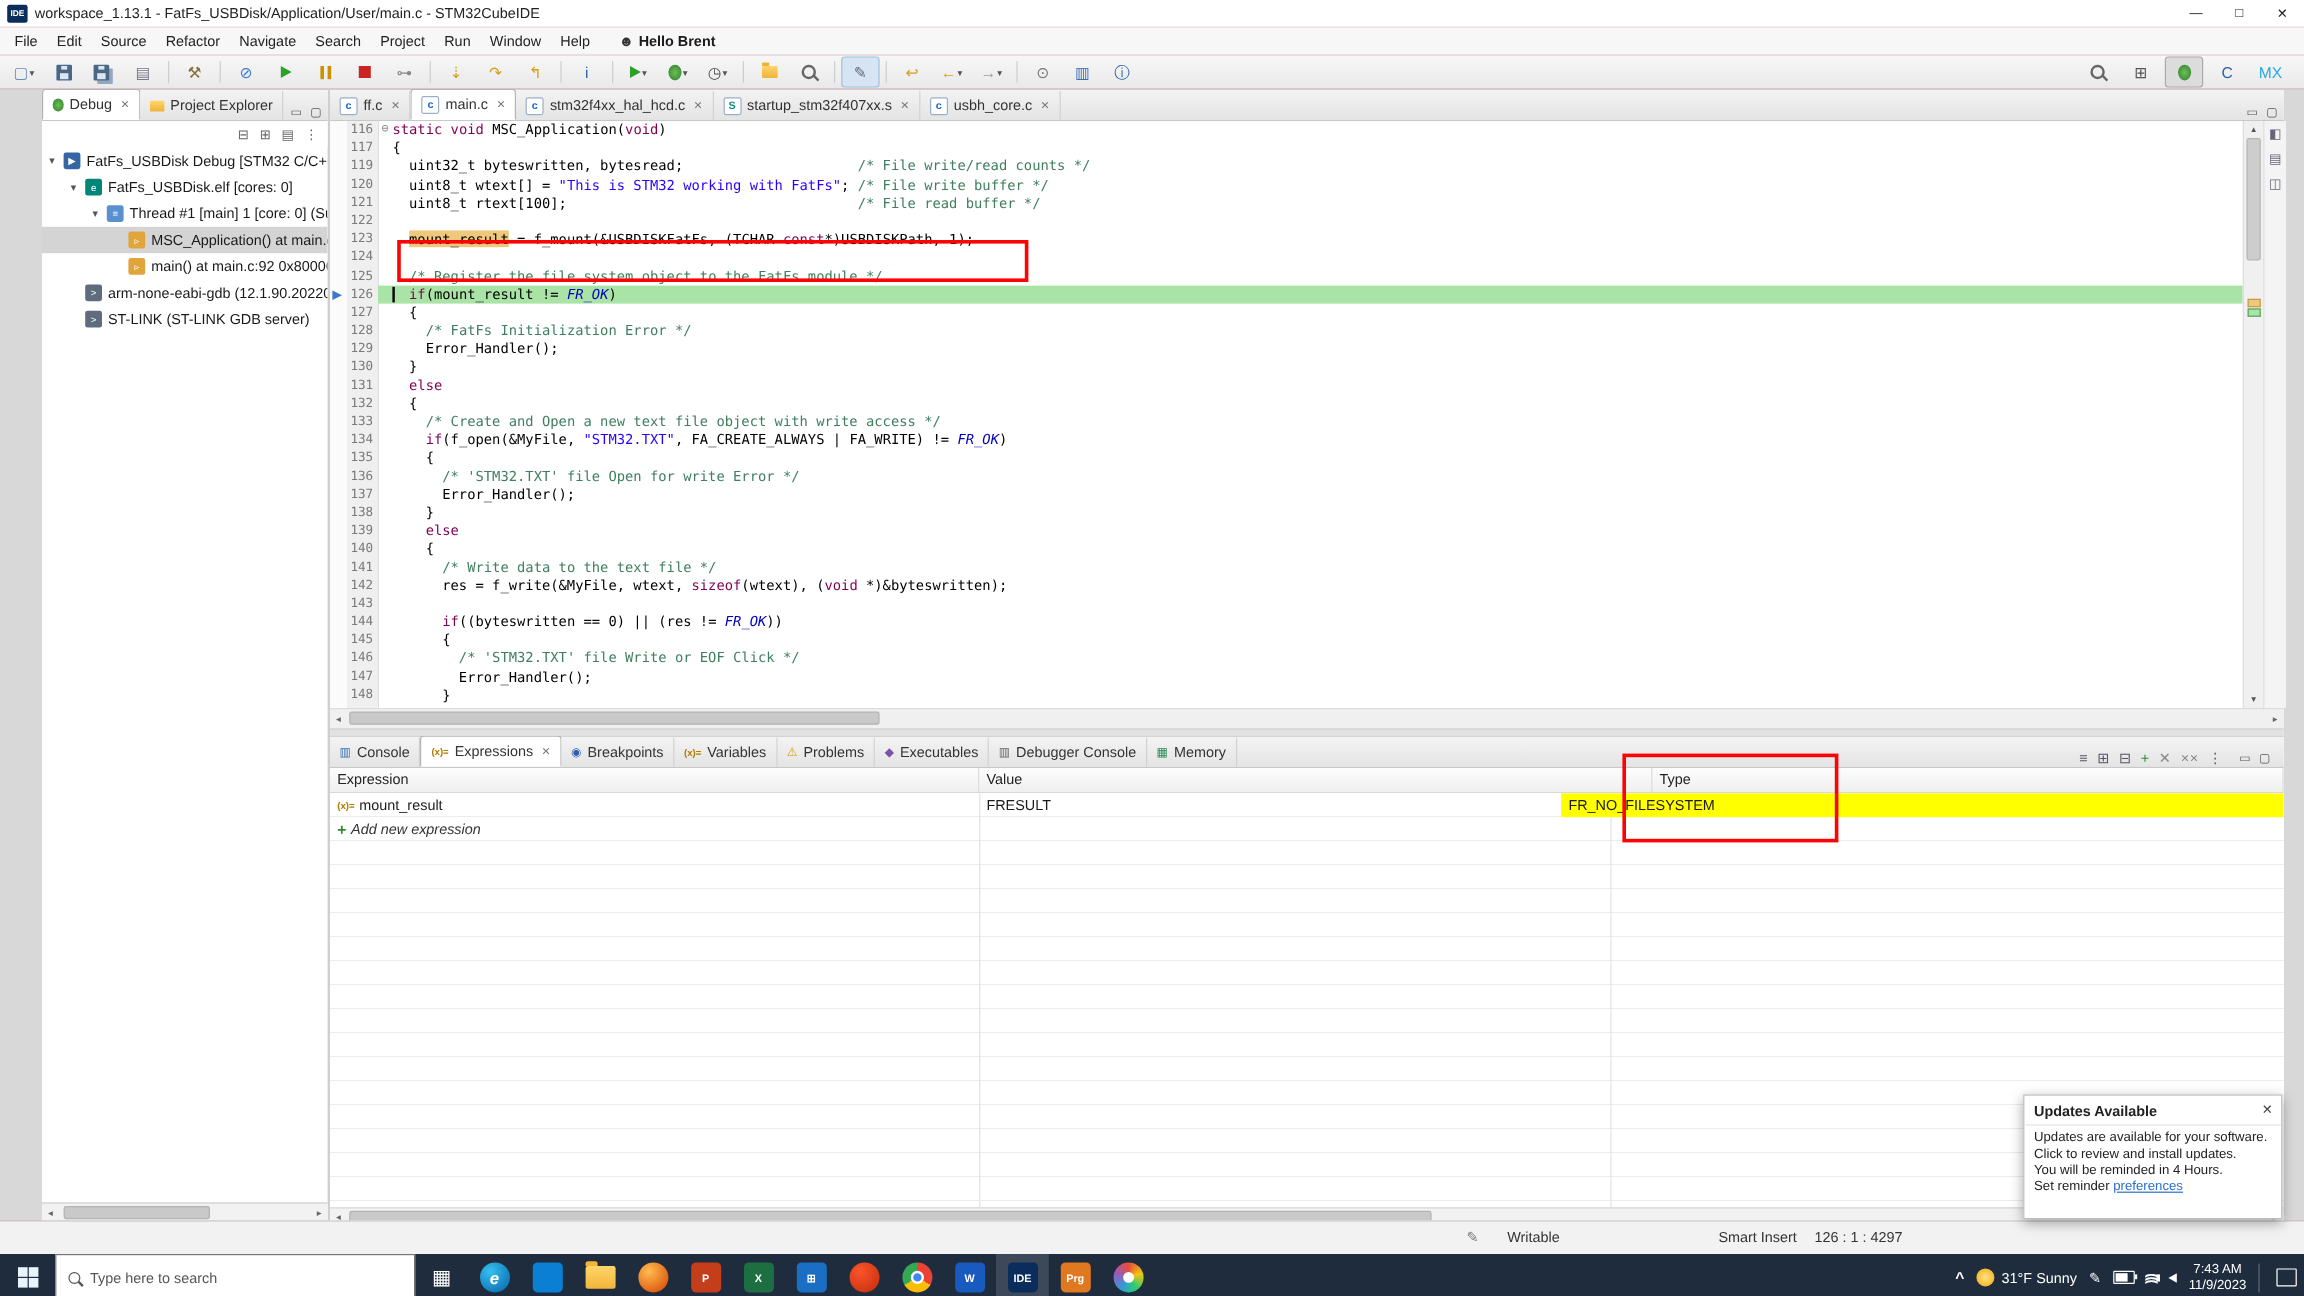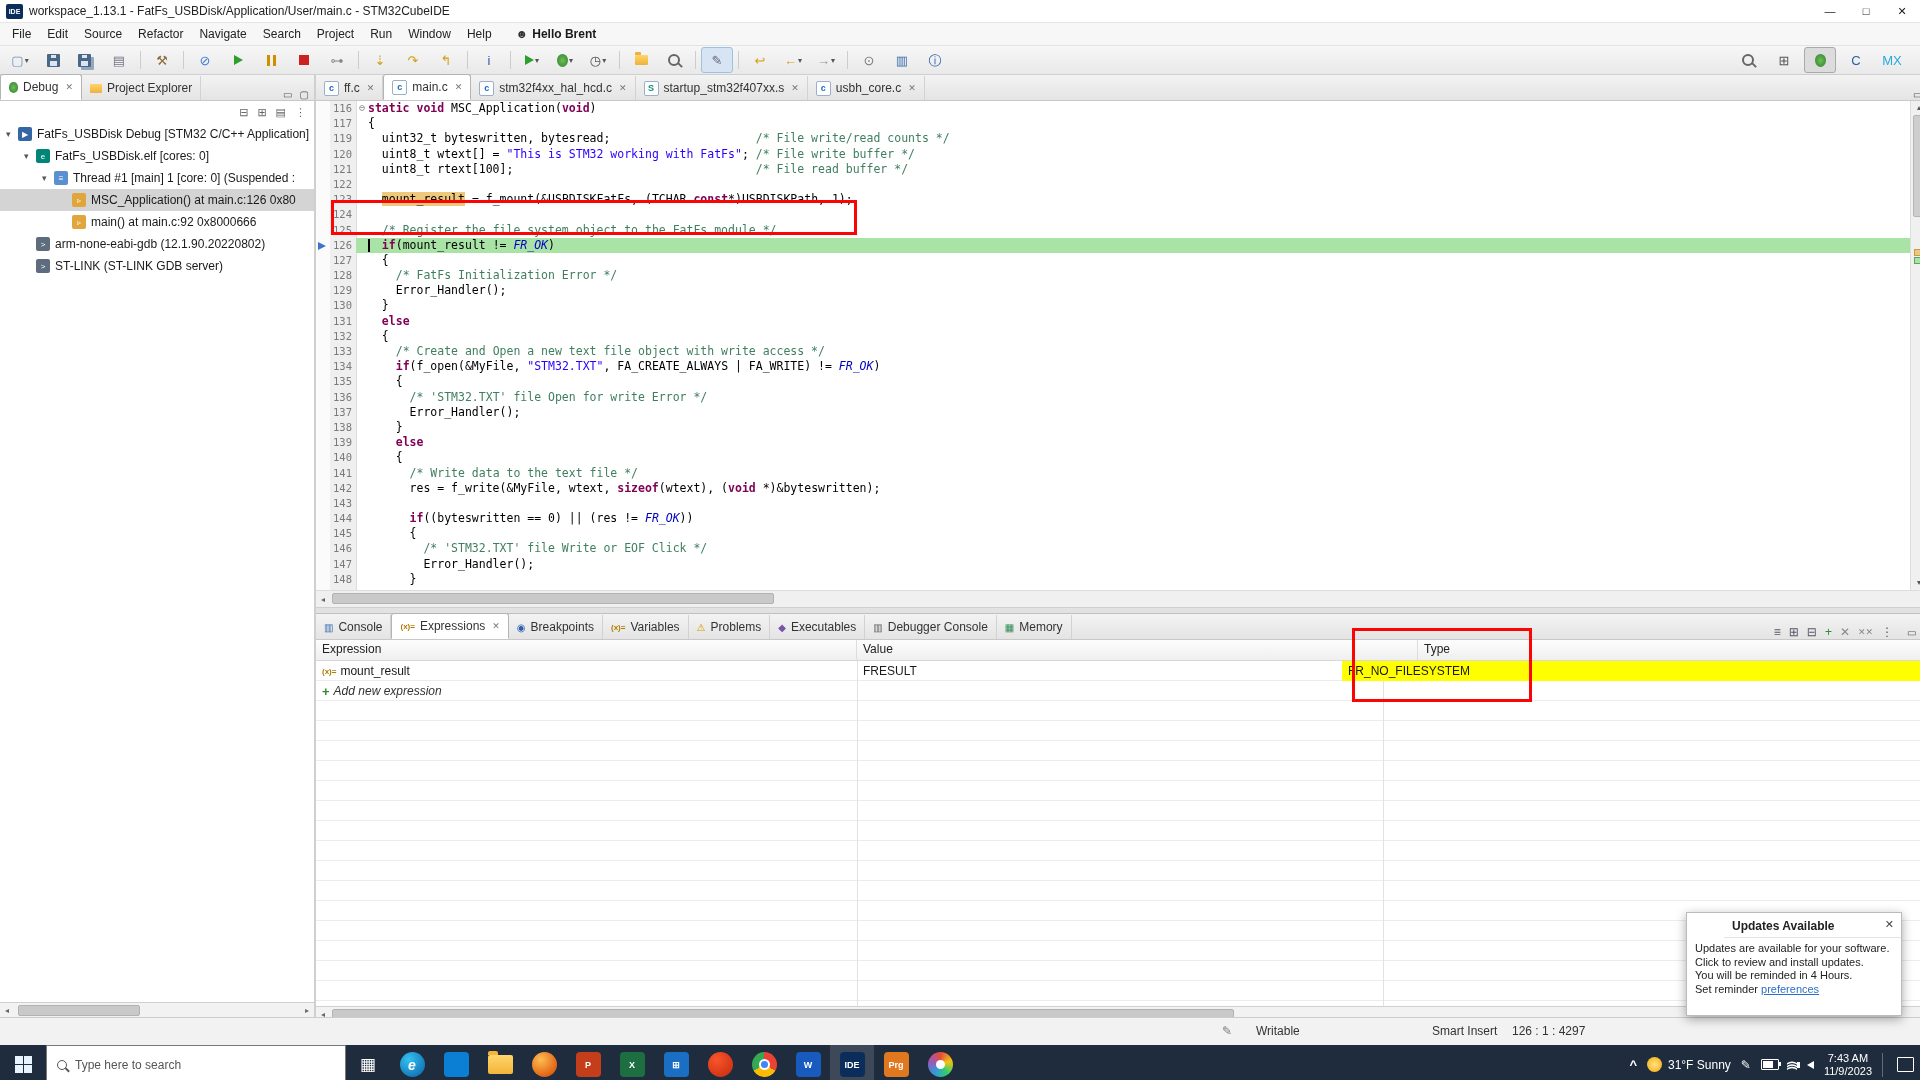--- a/index.html
+++ b/index.html
@@ -33,21 +33,21 @@
   .ico-floppy2{box-shadow:3px 3px 0 #93a8bd;margin-right:3px;}
   .ico-floppy::after,.ico-floppy2::after{content:'';position:absolute;left:3px;bottom:1px;width:7px;height:5px;background:#dce6f0;}
   .ico-floppy::before,.ico-floppy2::before{content:'';position:absolute;left:4px;top:1px;width:5px;height:3px;background:#dce6f0;}
   .ico-mag{width:8px;height:8px;border:2px solid #666;border-radius:50%;position:relative;}
   .ico-mag::after{content:'';position:absolute;width:6px;height:2px;background:#666;transform:rotate(45deg);right:-5px;bottom:-2px;}
   .ico-bug{width:11px;height:13px;background:radial-gradient(#6cbf52,#2e7d32);border-radius:50% 50% 50% 50%/46% 46% 54% 54%;}
   .ico-folder{width:13px;height:10px;background:linear-gradient(#ffd56a,#eeb23a);border-radius:1px;position:relative;}
   .ico-folder::before{content:'';position:absolute;top:-3px;left:0;width:6px;height:3px;background:#eeb23a;border-radius:1px 1px 0 0;}
   
   .main{display:flex;height:942px;background:#d8d8d8;}
-  .left-panel{width:316px;box-sizing:border-box;border-right:2px solid #cfcfcf;background:#fff;display:flex;flex-direction:column;flex:none;}
+  .left-panel{width:240px;box-sizing:border-box;border-right:2px solid #cfcfcf;background:#fff;display:flex;flex-direction:column;flex:none;margin-left:35px;}
   .right-col{width:1628px;display:flex;flex-direction:column;background:#fff;flex:none;}
   
   .panel-tabs{height:25px;display:flex;align-items:flex-end;background:linear-gradient(#f3f3f3,#e4e4e4);border-bottom:1px solid #c8c8c8;flex:none;}
   .tabs-wrap{display:flex;align-items:flex-end;height:100%;}
   .ptab{height:24px;display:flex;align-items:center;padding:0 8px;gap:5px;font-size:12px;color:#333;border-right:1px solid #d2d2d2;white-space:nowrap;}
   .ptab.active{background:#fff;border:1px solid #b4b4b4;border-bottom:1px solid #fff;border-radius:3px 3px 0 0;}
   .tab-close{font-size:9px;color:#777;margin-left:2px;}
   .panel-minmax{margin-left:auto;display:flex;align-items:center;padding-right:5px;gap:7px;color:#555;font-size:10px;}
   .fileicon{width:13px;height:13px;background:#fff;border:1px solid #9ab0c8;font-size:9px;font-weight:bold;display:inline-flex;align-items:center;justify-content:center;border-radius:2px;}
   .minibug{width:9px;height:11px;background:radial-gradient(#6cbf52,#2e7d32);border-radius:50%/45%;}
@@ -71,21 +71,21 @@
   .code-area{width:1594px;flex:none;position:relative;overflow:hidden;
      background:linear-gradient(to right,#fbfbfb 0,#fbfbfb 14px,#efefef 14px,#efefef 40px,#dddddd 40px,#dddddd 41px,#ffffff 41px);}
   .cl{height:15.2px;line-height:15.2px;display:flex;font-family:"DejaVu Sans Mono",monospace;font-size:11.5px;white-space:pre;position:relative;}
   .cl.cur{background:linear-gradient(to right,transparent 0,transparent 40px,var(--green,#ace8ac) 40px);}
   .mg{width:14px;flex:none;position:relative;}
   .ip{position:absolute;left:2px;top:4px;width:0;height:0;border-left:8px solid #3f74c9;border-top:4px solid transparent;border-bottom:4px solid transparent;}
   .ln{width:26px;flex:none;text-align:right;color:#7a7a7a;font-size:10.5px;padding-right:4px;box-sizing:border-box;}
   .fd{width:12px;flex:none;color:#888;font-size:10px;line-height:14px;text-align:center;}
   .ct{position:relative;}
   .tk-p{color:#000;}
-  .tk-k{color:var(--kw,#7f0055);font-weight:bold;}
+  .tk-k{color:var(--kw,#7f0055);font-weight:normal;}
   .tk-c{color:var(--cm,#3f7f5f);}
   .tk-s{color:var(--str,#2a00ff);}
   .tk-e{color:var(--en,#0000c0);font-style:italic;}
   .tk-o{background:var(--occ,#eec87d);color:#000;}
   .caret{position:absolute;left:0;top:1px;width:1.5px;height:13px;background:#000;}
   .vscroll{width:16px;flex:none;position:relative;background:#f0f0f0;border-left:1px solid #ddd;}
   .vs-arrow{position:absolute;left:0;right:0;height:14px;text-align:center;font-size:8px;color:#555;line-height:14px;}
   .vs-up{top:0;} .vs-down{bottom:0;}
   .vs-thumb{position:absolute;left:2px;right:2px;top:14px;height:100px;background:#cdcdcd;border:1px solid #b5b5b5;border-radius:2px;}
   .vs-mark{position:absolute;right:2px;width:9px;height:5px;}
@@ -142,21 +142,21 @@
   .batt::before{content:'';position:absolute;left:1px;top:1px;bottom:1px;width:10px;background:#fff;}
   .wifi{display:inline-block;transform:rotate(90deg);font-size:11px;letter-spacing:-1px;font-weight:bold;}
   .wifi::before{content:'(((';}
   .spk{width:0;height:0;border-top:4px solid transparent;border-bottom:4px solid transparent;border-right:7px solid #fff;position:relative;}
   .spk::before{content:'';position:absolute;left:-10px;top:-3px;width:3px;height:6px;background:#fff;}
   .timeblock{text-align:center;font-size:11px;line-height:13px;}
   .notif{width:15px;height:13px;border:1.5px solid #fff;border-radius:1px;margin-left:4px;}
   .tray-sep{width:1px;height:24px;background:rgba(255,255,255,.3);}
   
   .updates{position:absolute;left:1686px;top:912px;width:216px;height:104px;background:#fff;border:1px solid #bbb;box-shadow:0 3px 10px rgba(0,0,0,.35);z-index:70;font-size:11px;color:#222;box-sizing:border-box;}
-  .up-title{font-weight:bold;font-size:12px;padding:6px 8px 4px;border-bottom:1px solid #e4e4e4;margin-left:37px;}
+  .up-title{font-weight:bold;font-size:12px;padding:6px 8px 4px;border-bottom:1px solid #e4e4e4;}
   .up-close{position:absolute;top:5px;right:7px;color:#444;font-size:11px;}
   .up-body{padding:4px 8px 0;line-height:13.5px;}
   .up-link{color:#2a6fc9;text-decoration:underline;}
   
   .redbox{position:absolute;border:3px solid var(--red,#ff0000);z-index:60;pointer-events:none;}
   #rb1{left:331px;top:200px;width:520px;height:29px;}
   #rb2{left:1352px;top:628px;width:174px;height:68px;}
 </style>
 </head>
 <body>

